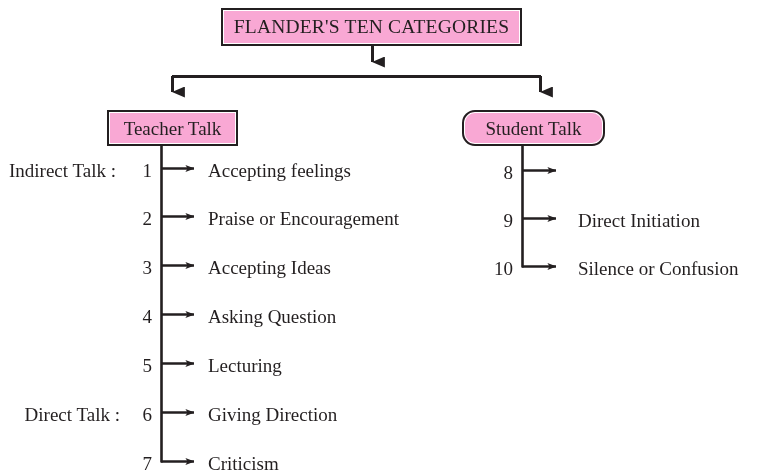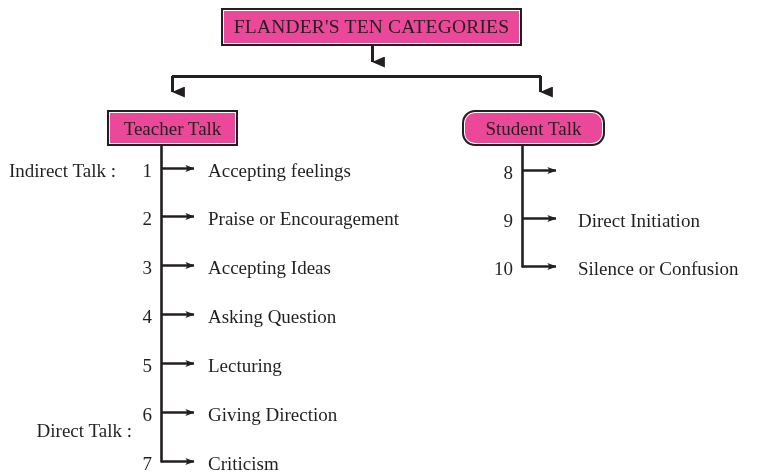--- a/index.html
+++ b/index.html
@@ -27,21 +27,21 @@
     left: 0;
     top: 0;
     width: 768px;
     height: 473px;
     pointer-events: none;
   }
   .node-box {
     position: absolute;
     box-sizing: border-box;
     border: 2.5px solid #231f20;
-    background: #ec4899;
+    background: #f9a8d4;
     display: flex;
     align-items: center;
     justify-content: center;
     text-align: center;
   }
   .node-box.inner-rule {
     box-shadow: inset 0 0 0 1px #ffffff;
   }
   #title-box {
     left: 221px;
@@ -147,21 +147,21 @@
 
   <div class="node-box inner-rule" id="teacher-talk-box">
     <span class="box-label">Teacher Talk</span>
   </div>
 
   <div class="node-box inner-rule" id="student-talk-box">
     <span class="box-label">Student Talk</span>
   </div>
 
   <div class="side-caption" style="left: 0px; top: 161px; width: 116px;">Indirect Talk :</div>
-  <div class="side-caption" style="left: 16px; top: 405px; width: 116px; margin-top: 16px;">Direct Talk :</div>
+  <div class="side-caption" style="left: 4px; top: 405px; width: 116px;">Direct Talk :</div>
 
   <div class="row-number" style="left: 110px; top: 161px; width: 42px;">1</div>
   <div class="row-number" style="left: 110px; top: 209px; width: 42px;">2</div>
   <div class="row-number" style="left: 110px; top: 258px; width: 42px;">3</div>
   <div class="row-number" style="left: 110px; top: 307px; width: 42px;">4</div>
   <div class="row-number" style="left: 110px; top: 356px; width: 42px;">5</div>
   <div class="row-number" style="left: 110px; top: 405px; width: 42px;">6</div>
   <div class="row-number" style="left: 110px; top: 454px; width: 42px;">7</div>
 
   <div class="row-label" style="left: 208px; top: 161px;">Accepting feelings</div>

